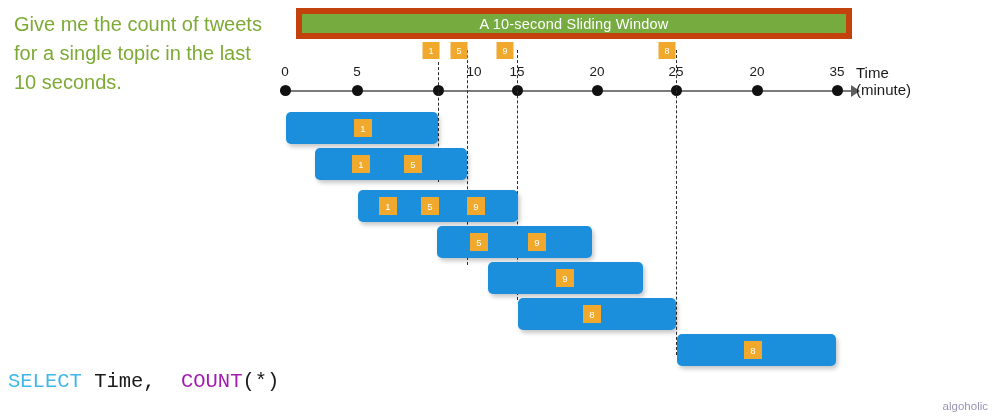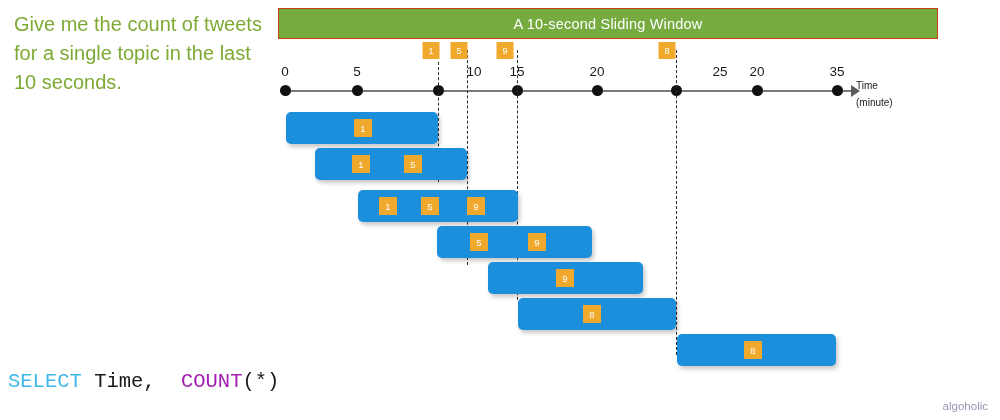--- a/index.html
+++ b/index.html
@@ -15,23 +15,23 @@
   
   .prompt{
     position:absolute;left:14px;top:10px;width:250px;
     color:#7DAA34;
     font-size:20px;line-height:29px;
     font-family:"Liberation Sans", sans-serif;
   }
 
   
   .green-band{
-    position:absolute;left:278px;top:8px;width:660px;height:31px;
+    position:absolute;left:296px;top:8px;width:556px;height:31px;
     background:#76AB40;
-    border:1px solid #c2410c;
+    border:6px solid #c2410c;
     box-sizing:border-box;
     display:flex;align-items:center;justify-content:center;
   }
   .green-band .label{
     color:#ffffff;font-size:14.5px;letter-spacing:.2px;
     font-family:"Liberation Sans", sans-serif;
   }
 
   
   .axis-line{
@@ -49,22 +49,22 @@
     position:absolute;width:11px;height:11px;border-radius:50%;
     background:#111111;top:85px;
   }
   .tick-label{
     position:absolute;top:64px;
     font-size:13.5px;color:#1a1a1a;
     transform:translateX(-50%);
     font-family:"Liberation Sans", sans-serif;
   }
   .axis-caption{
-    position:absolute;left:856px;top:77px;
-    font-size:10px;color:#1a1a1a;line-height:17px;
+    position:absolute;left:856px;top:64px;
+    font-size:15px;color:#1a1a1a;line-height:17px;
     font-family:"Liberation Sans", sans-serif;
   }
 
   
   .evt-line{
     position:absolute;width:0;
     border-left:1px dashed #2b2b2b;
   }
   .evt-badge{
     position:absolute;
@@ -135,21 +135,21 @@
       <div class="tick-label" style="left: 285px;">0</div>
       <div class="tick-dot" style="left: 280px;"></div>
       <div class="tick-label" style="left: 357px;">5</div>
       <div class="tick-dot" style="left: 352px;"></div>
       <div class="tick-label" style="left: 438px; margin-left: 36px;">10</div>
       <div class="tick-dot" style="left: 433px;"></div>
       <div class="tick-label" style="left: 517px;">15</div>
       <div class="tick-dot" style="left: 512px;"></div>
       <div class="tick-label" style="left: 597px;">20</div>
       <div class="tick-dot" style="left: 592px;"></div>
-      <div class="tick-label" style="left: 676px; margin-left: 44px;">25</div>
+      <div class="tick-label" style="left: 676px;">25</div>
       <div class="tick-dot" style="left: 671px;"></div>
       <div class="tick-label" style="left: 757px;">20</div>
       <div class="tick-dot" style="left: 752px;"></div>
       <div class="tick-label" style="left: 837px;">35</div>
       <div class="tick-dot" style="left: 832px;"></div>
     </div>
   <div id="events">
       <div class="evt-line" style="left: 438px; top: 62px; height: 120px;"></div>
       <div class="evt-badge" style="left: 431px; top: 42px;">1</div>
       <div class="evt-line" style="left: 467px; top: 50px; height: 215px;"></div>

